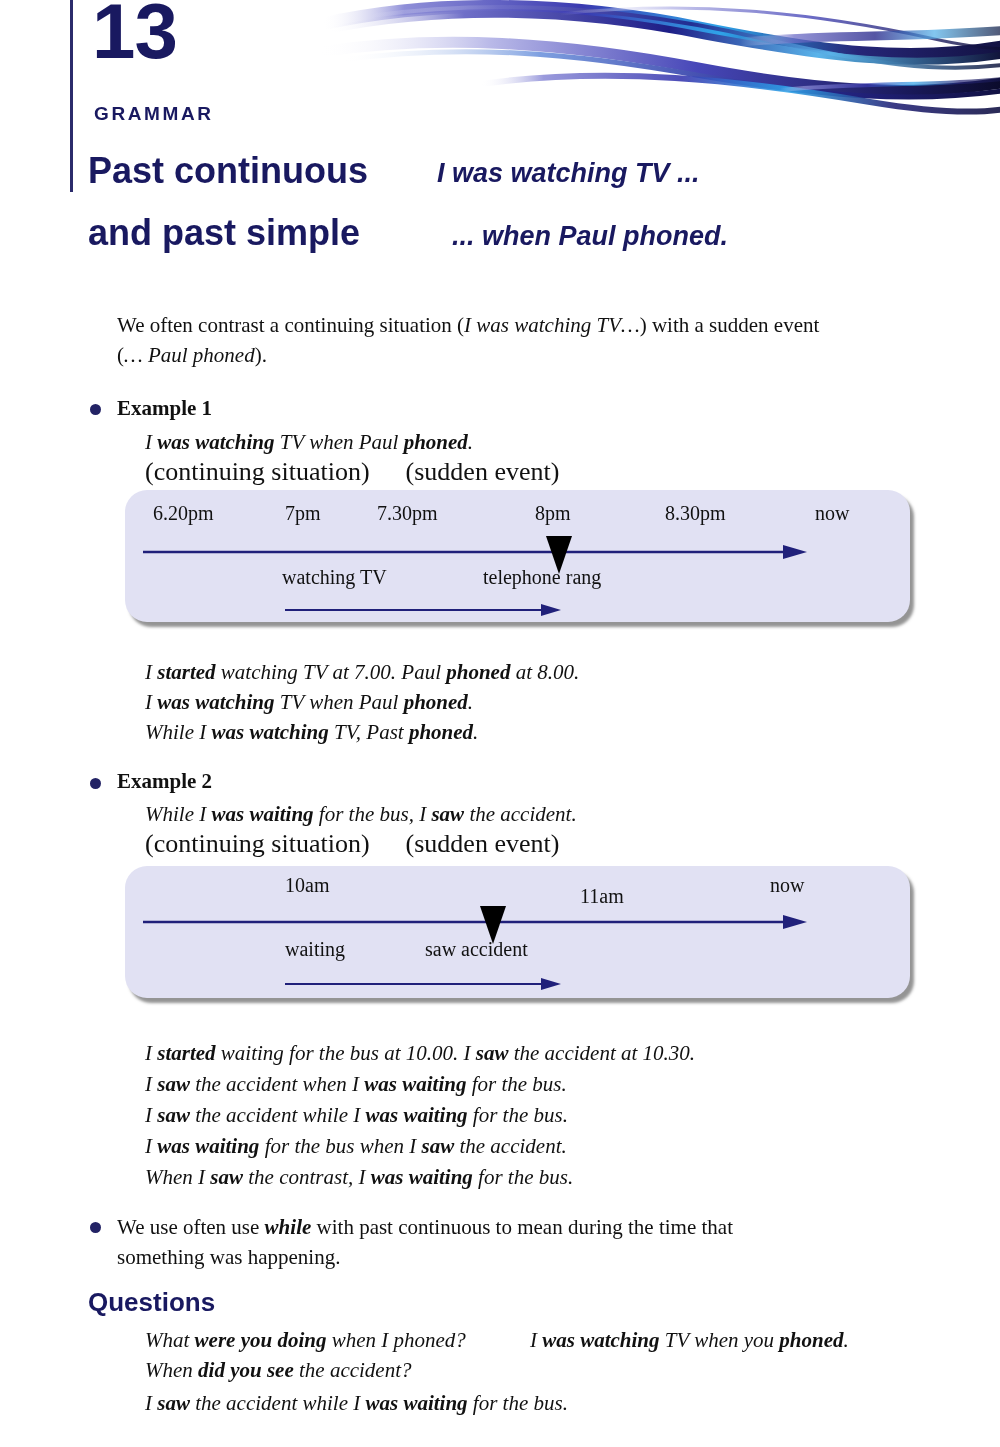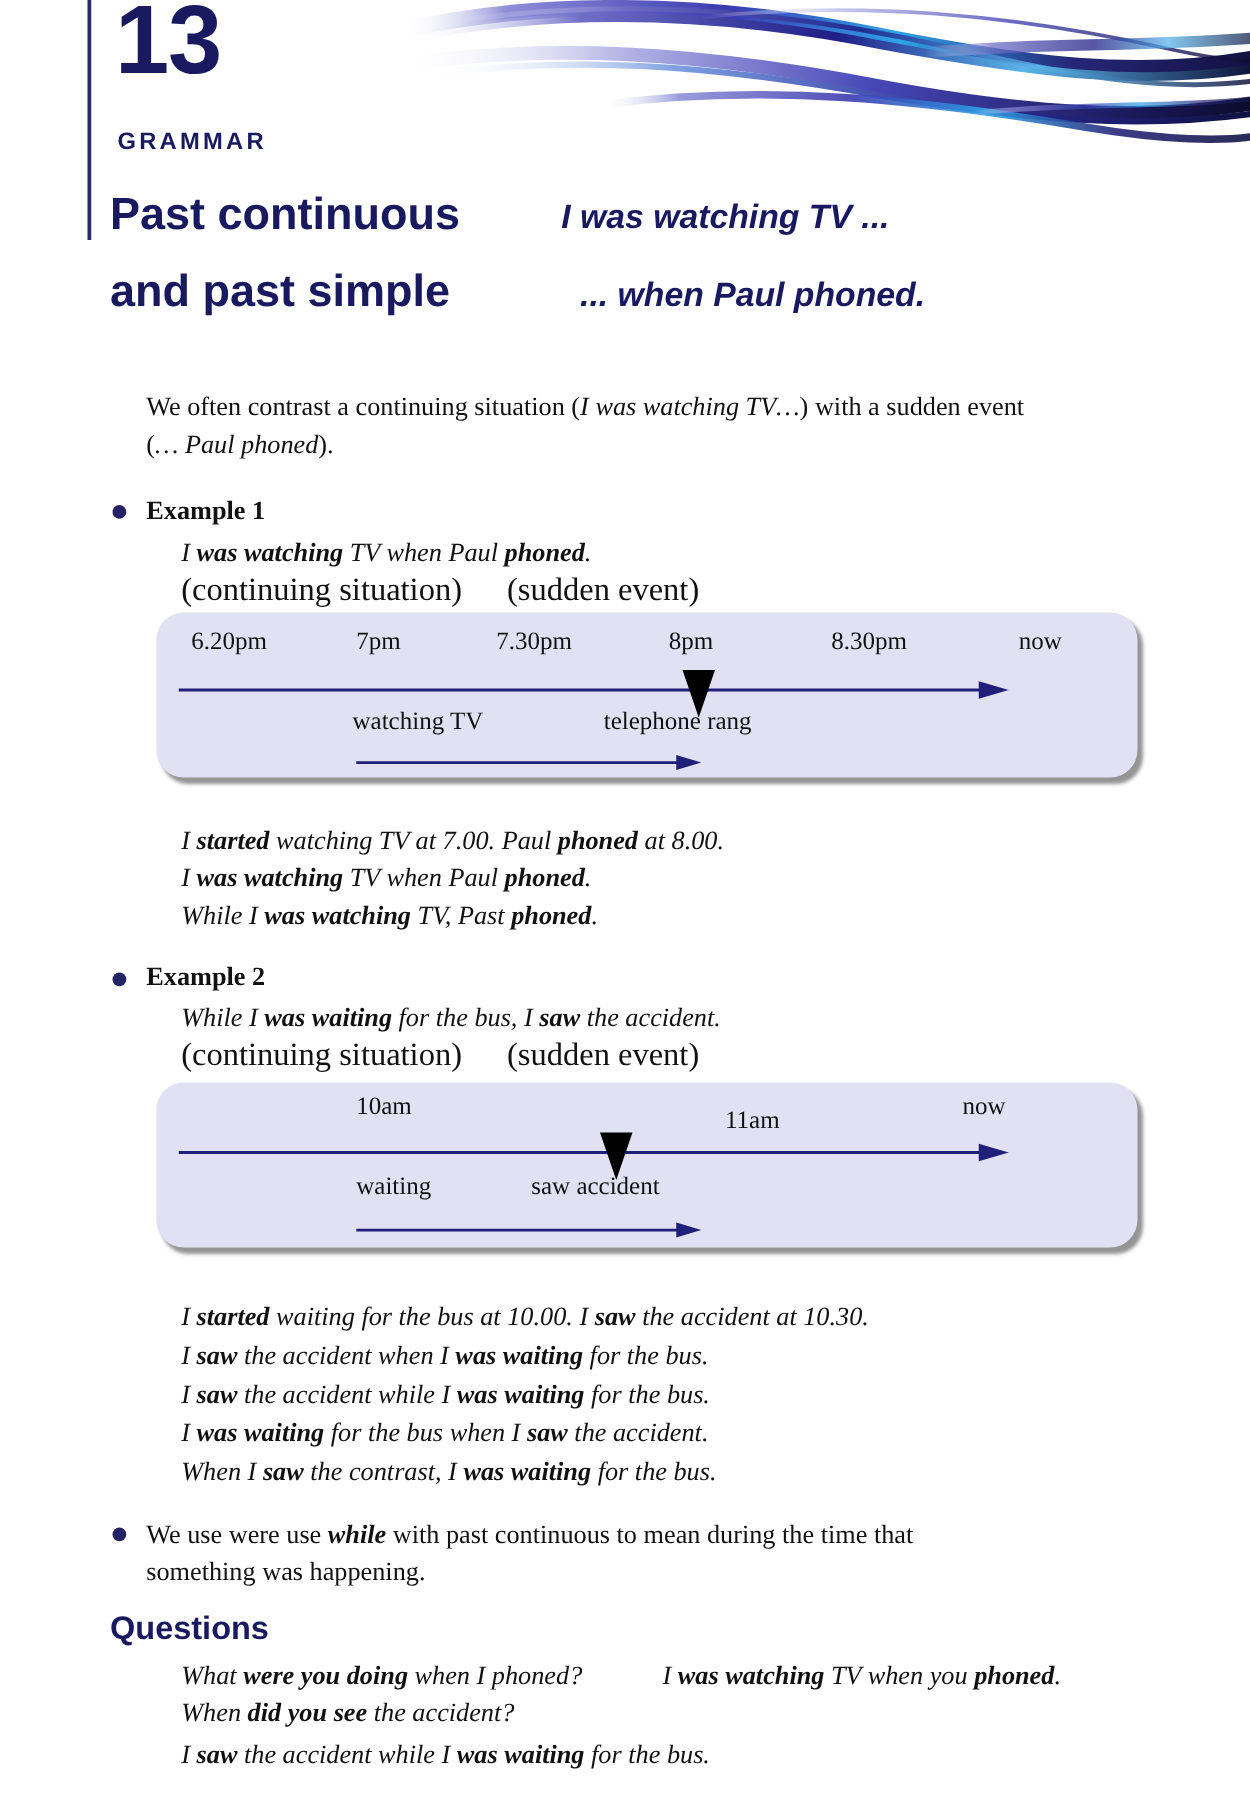--- a/index.html
+++ b/index.html
@@ -54,21 +54,20 @@
   .title-line.l1 { top: 150px; }
   .title-line.l2 { top: 212px; }
   .title-sub {
     position: absolute;
     font-family: "Liberation Sans", "DejaVu Sans", sans-serif;
     font-weight: bold;
     font-style: italic;
     font-size: 27px;
     color: #191960;
     white-space: nowrap;
-    margin-left: 12px;
   }
   .title-sub.s1 { left: 437px; top: 158px; }
   .title-sub.s2 { left: 452px; top: 221px; }
 
   
   .swoosh {
     position: absolute;
     left: 310px; top: -6px;
     width: 700px; height: 125px;
     pointer-events: none;
@@ -211,21 +210,21 @@
 <div class="bullet-dot" style="top:404px"></div>
 <div class="bullet-head" style="top:396px">Example 1</div>
 <div class="ital-block" style="top:427px"><span>I </span><span style="font-weight: bold;">was watching</span><span> TV when Paul </span><span style="font-weight: bold;">phoned</span><span>.</span></div>
 <div class="plain-line" style="top:457px">
   <span>(continuing situation)</span><span style="display:inline-block;width:36px"></span><span>(sudden event)</span>
 </div>
 
 <div class="diagram d1">
   <div class="tick-label" style="left:28px; top:12px">6.20pm</div>
   <div class="tick-label" style="left:160px; top:12px">7pm</div>
-  <div class="tick-label" style="left:272px; top:12px">7.30pm</div>
+  <div class="tick-label" style="left:252px; top:12px">7.30pm</div>
   <div class="tick-label" style="left:410px; top:12px">8pm</div>
   <div class="tick-label" style="left:540px; top:12px">8.30pm</div>
   <div class="tick-label" style="left:690px; top:12px">now</div>
 
   <svg width="785" height="132">
 
     <line x1="18" y1="62" x2="660" y2="62" stroke="#20207a" stroke-width="2.4"></line>
     <polygon points="658,55 682,62 658,69" fill="#20207a"></polygon>
 
     <polygon points="421,46 447,46 434,84" fill="#000000"></polygon>
@@ -267,21 +266,21 @@
 </div>
 
 <div class="ital-block" style="top:1038px"><span>I </span><span style="font-weight: bold;">started</span><span> waiting for the bus at 10.00.  I </span><span style="font-weight: bold;">saw</span><span> the accident at 10.30.</span></div>
 <div class="ital-block" style="top:1069px"><span>I </span><span style="font-weight: bold;">saw</span><span> the accident when I </span><span style="font-weight: bold;">was waiting</span><span> for the bus.</span></div>
 <div class="ital-block" style="top:1100px"><span>I </span><span style="font-weight: bold;">saw</span><span> the accident while I </span><span style="font-weight: bold;">was waiting</span><span> for the bus.</span></div>
 <div class="ital-block" style="top:1131px"><span>I </span><span style="font-weight: bold;">was waiting</span><span> for the bus when I </span><span style="font-weight: bold;">saw</span><span> the accident.</span></div>
 <div class="ital-block" style="top:1162px"><span>When I </span><span style="font-weight: bold;">saw</span><span> the contrast, I </span><span style="font-weight: bold;">was waiting</span><span> for the bus.</span></div>
 
 <div class="bullet-dot" style="top:1222px"></div>
 <div class="para" style="left:117px; top:1212px; width:790px">
-  <span>We use were use </span><b><i>while</i></b><span> with past continuous to mean during the time that</span><br>
+  <span>We use often use </span><b><i>while</i></b><span> with past continuous to mean during the time that</span><br>
   <span>something was happening.</span>
 </div>
 
 <div class="section-head" style="top:1287px">Questions</div>
 
 <div class="ital-block" style="top:1325px"><span>What </span><span style="font-weight: bold;">were you doing</span><span> when I phoned?</span></div>
 <div class="ital-block" style="left:530px; top:1325px"><span>I </span><span style="font-weight: bold;">was watching</span><span> TV when you </span><span style="font-weight: bold;">phoned</span><span>.</span></div>
 <div class="ital-block" style="top:1355px"><span>When </span><span style="font-weight: bold;">did you see</span><span> the accident?</span></div>
 <div class="ital-block" style="top:1388px"><span>I </span><span style="font-weight: bold;">saw</span><span> the accident while I </span><span style="font-weight: bold;">was waiting</span><span> for the bus.</span></div>
 

